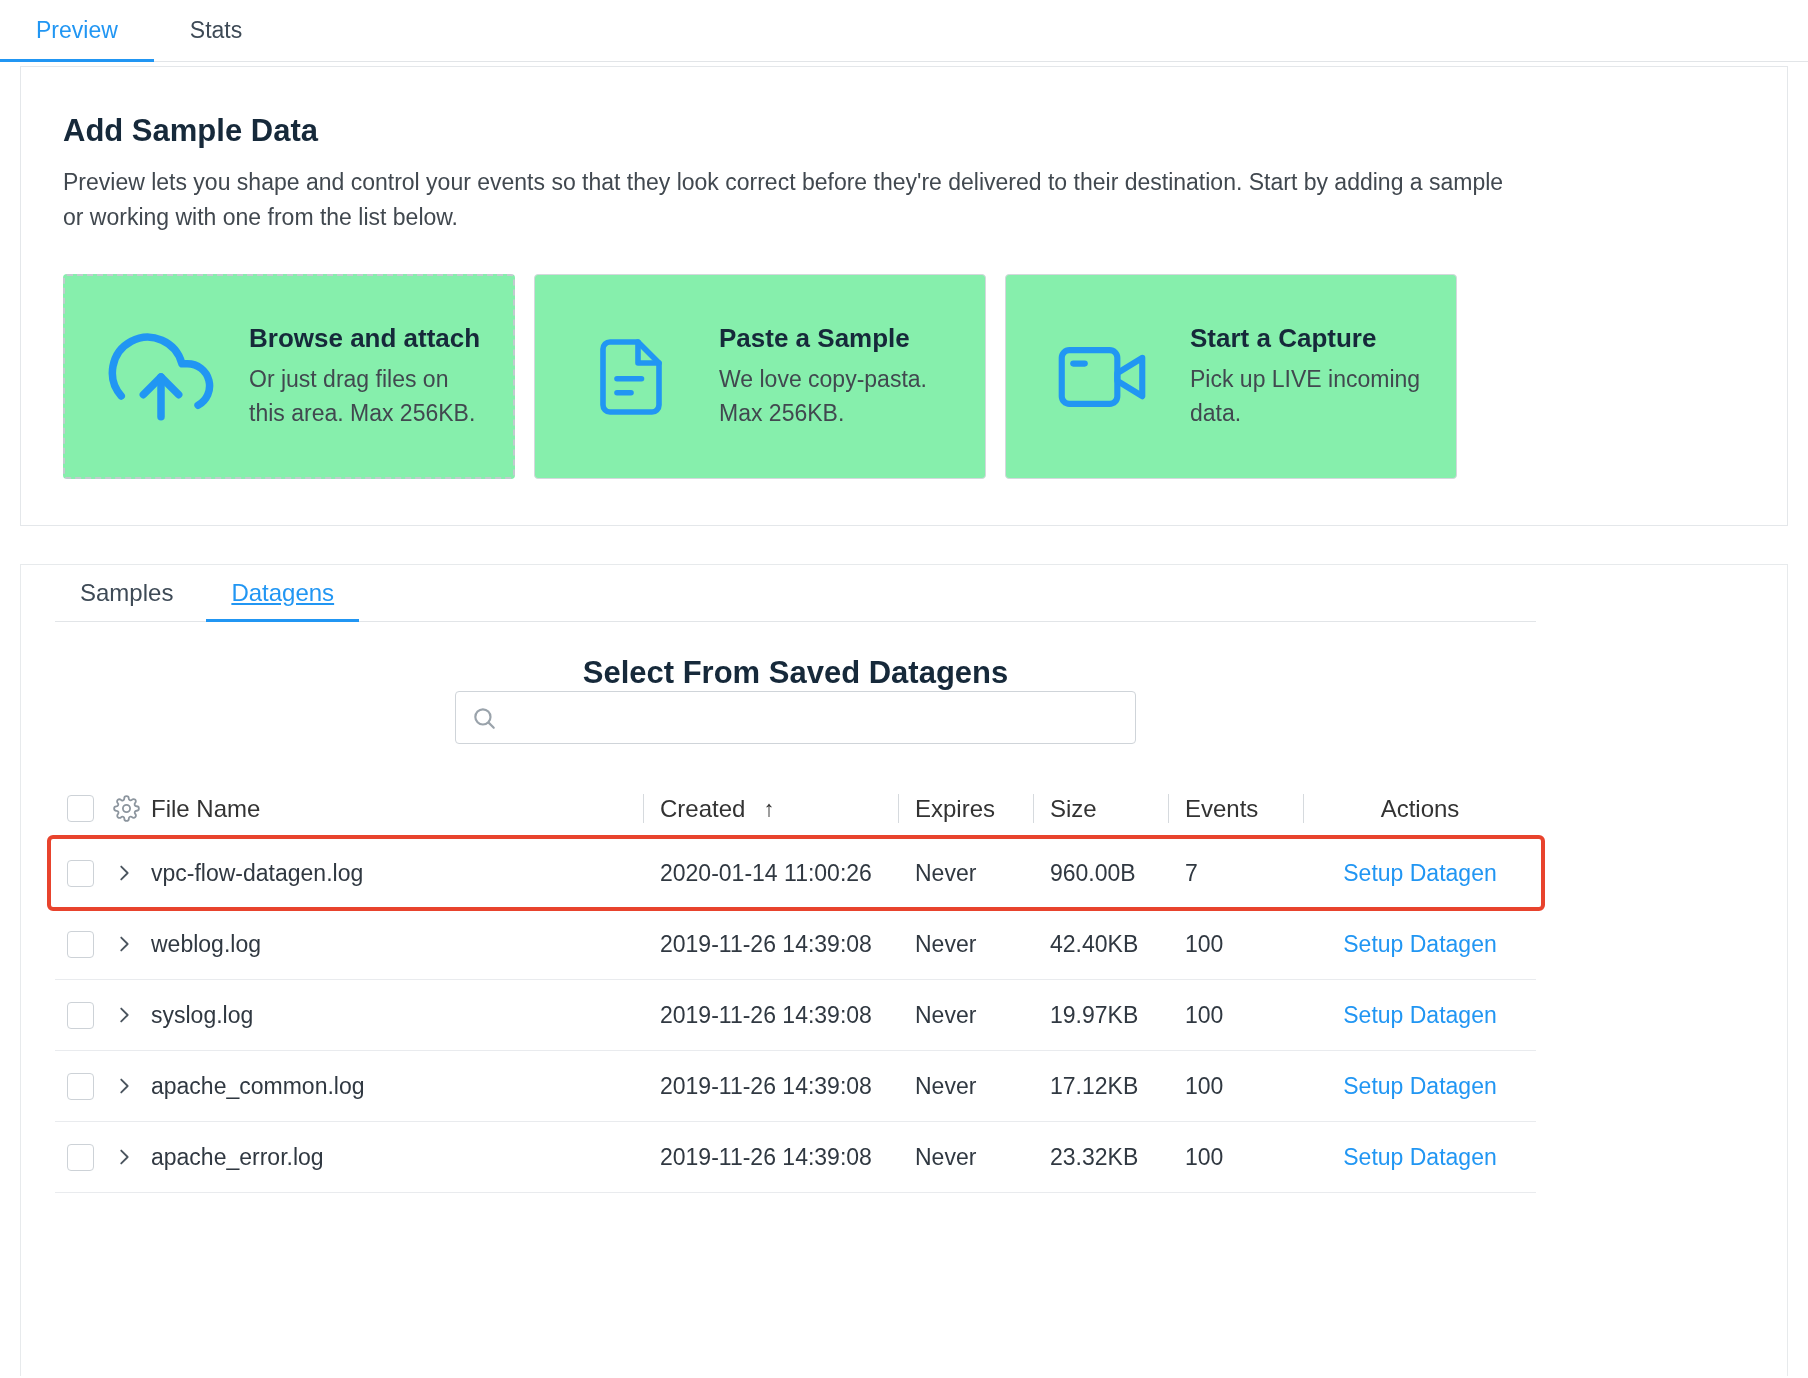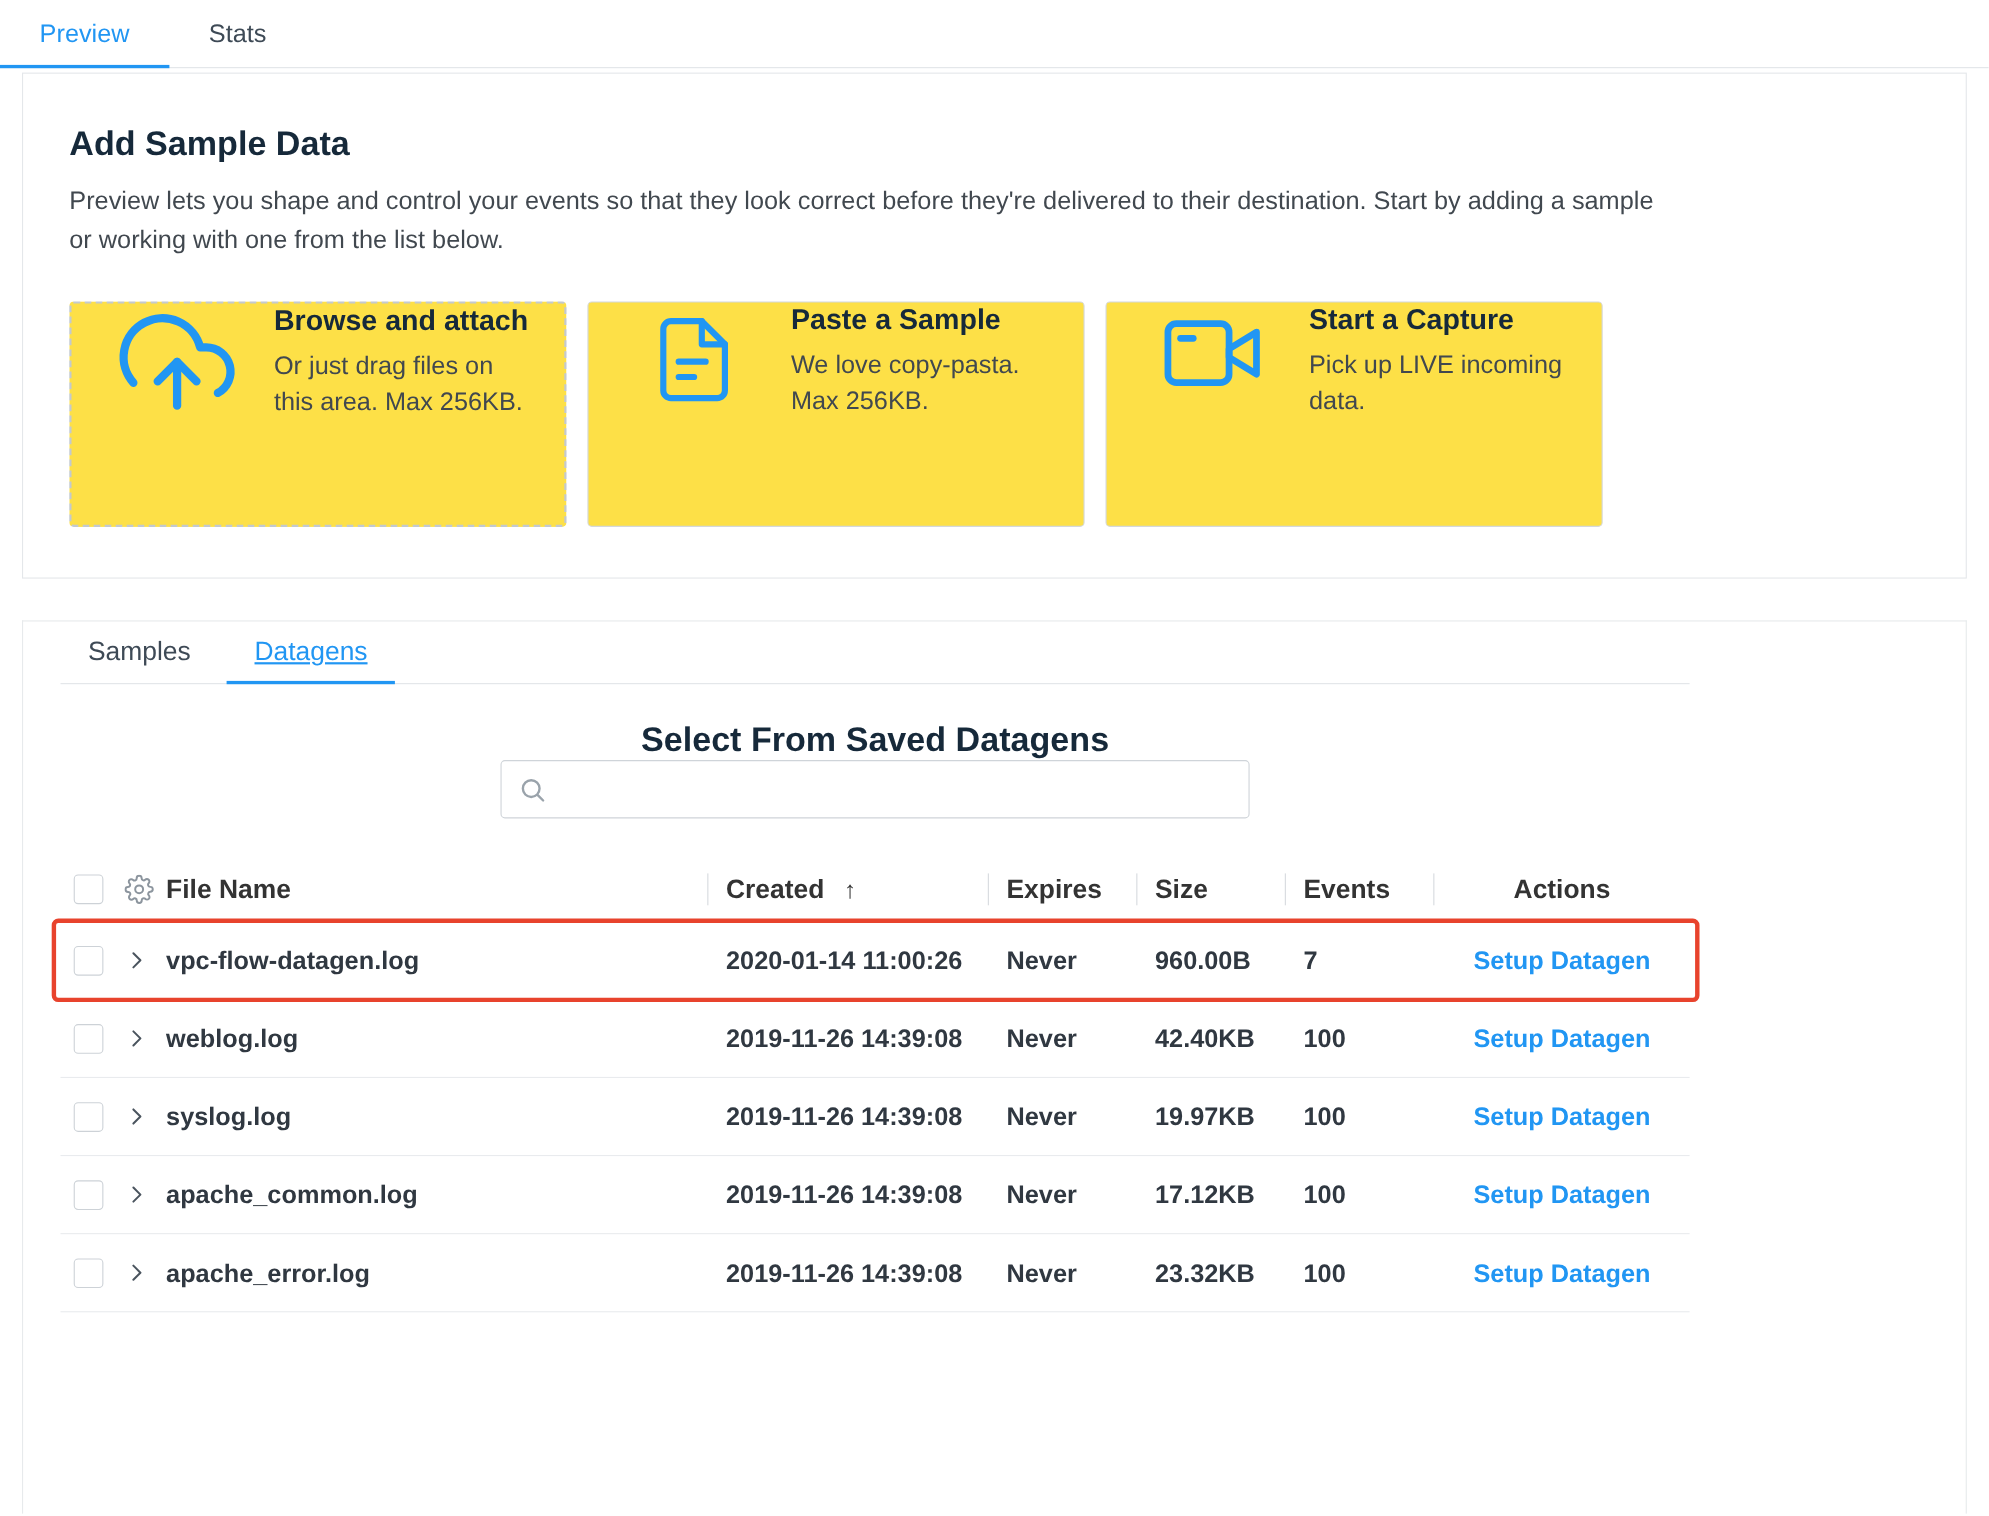--- a/index.html
+++ b/index.html
@@ -32,22 +32,22 @@
     margin:4px 20px 0; border:1px solid #e4e7ea;
     padding:46px 42px 46px;
     background:#fff;
   }
   .section-title { font-size:31px; font-weight:bold; color:var(--heading); margin-bottom:16px; }
   .section-desc { font-size:23px; line-height:1.5; color:#41484f; max-width:1450px; margin-bottom:40px; }
 
   .cards { display:flex; gap:19px; }
   .card {
     width:452px; height:205px; border:1px solid #d4d8dc; border-radius:4px;
-    display:flex; align-items:flex-start; padding:0 24px 0 40px; gap:32px;
-    cursor:pointer; background:#fde047;
+    display:flex; align-items:center; padding:0 24px 0 40px; gap:32px;
+    cursor:pointer; background:#86efac;
   }
   .card.dashed { border:2px dashed #c3c9cf; }
   .card-icon { flex:0 0 112px; display:flex; align-items:center; justify-content:center; }
   .card-title { font-size:26px; font-weight:bold; color:var(--heading); margin-bottom:9px; }
   .card-desc { font-size:23px; color:#41484f; line-height:1.45; }
 
   
   .panel-lower {
     margin:38px 20px 0; border:1px solid #e7eaec; border-bottom:none;
     padding:0 251px 40px 34px; min-height:812px; background:#fff;
@@ -68,21 +68,21 @@
   .search-box {
     width:681px; height:53px; border:1px solid #cfd4d9; border-radius:4px;
     display:flex; align-items:center; padding:0 15px; gap:10px; background:#fff;
   }
   .search-box input {
     border:none; outline:none; flex:1; font-size:23px; height:100%;
     font-family:"Liberation Sans", sans-serif; color:#333; background:transparent;
   }
 
   
-  .dtable { margin-top:36px;font-weight:bold; }
+  .dtable { margin-top:36px; }
   .dhead, .drow {
     display:grid;
     grid-template-columns:50px 46px 1fr 255px 135px 135px 135px 232px;
     align-items:center;
   }
   .dhead { height:58px; border-bottom:1px solid #e2e5e8; font-size:24px; color:#333; }
   .hcell { position:relative; height:100%; display:flex; align-items:center; }
   .hcell.hdiv::after {
     content:""; position:absolute; right:0; top:14px; bottom:14px;
     width:1px; background:#d6dade;

